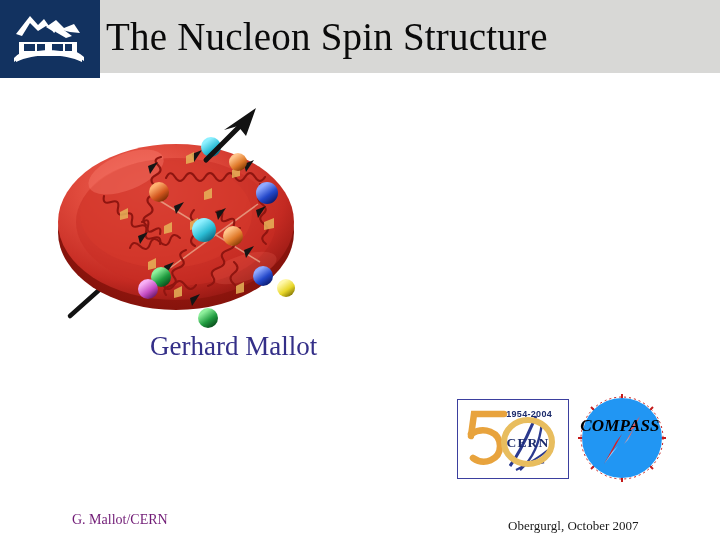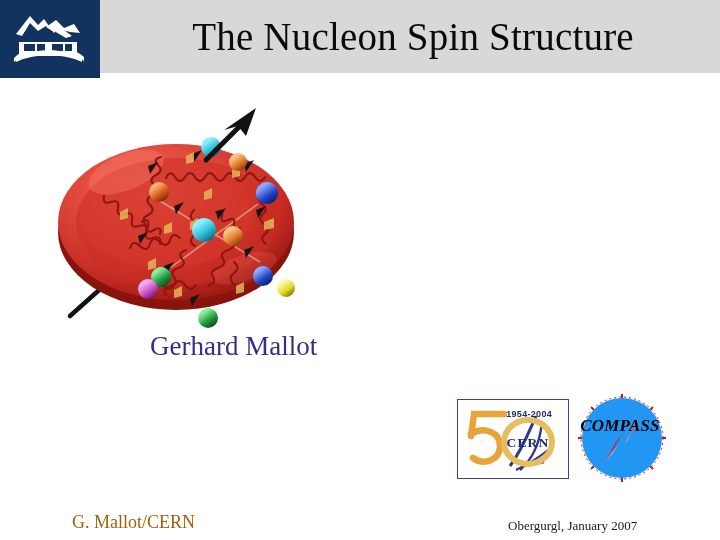--- a/index.html
+++ b/index.html
@@ -35,21 +35,20 @@
   }
   .logo-box svg { display: block; }
 
   .slide-title {
     position: absolute;
     left: 106px;
     top: 8px;
     width: 614px;
     height: 60px;
     line-height: 58px;
-    text-align: center;
     color: #0a0a0a;
     font-family: "Liberation Serif", serif;
     font-size: 39px;
     font-weight: 400;
     letter-spacing: 0.2px;
     white-space: nowrap;
   }
 
   
   .nucleon-figure {
@@ -96,22 +95,22 @@
     height: 92px;
   }
   .compass-logo svg { display: block; }
 
   
   .footer-left {
     position: absolute;
     left: 72px;
     top: 512px;
     font-family: "Liberation Serif", serif;
-    font-size: 18px;
-    color: #a16207;
+    font-size: 14px;
+    color: #701a75;
     white-space: nowrap;
   }
   .footer-right {
     position: absolute;
     left: 508px;
     top: 518px;
     font-family: "Liberation Serif", serif;
     font-size: 13px;
     color: #1a1a1a;
     white-space: nowrap;
@@ -317,13 +316,13 @@
       <polygon points="32,70 40,58 46,52" fill="#ffffff" opacity="0.55"></polygon>
       <polygon points="52,50 62,34 56,46" fill="#ffffff" opacity="0.4"></polygon>
     </g>
 
     <text x="48" y="37" text-anchor="middle" font-family="Liberation Serif, serif" font-size="17" font-weight="bold" font-style="italic" letter-spacing="0.2" fill="#000000">COMPASS</text>
   </svg>
 </div>
 
 <div class="footer-left">G. Mallot/CERN</div>
 
-<div class="footer-right">Obergurgl, January 2007</div>
+<div class="footer-right">Obergurgl, October 2007</div>
 
 </body></html>

